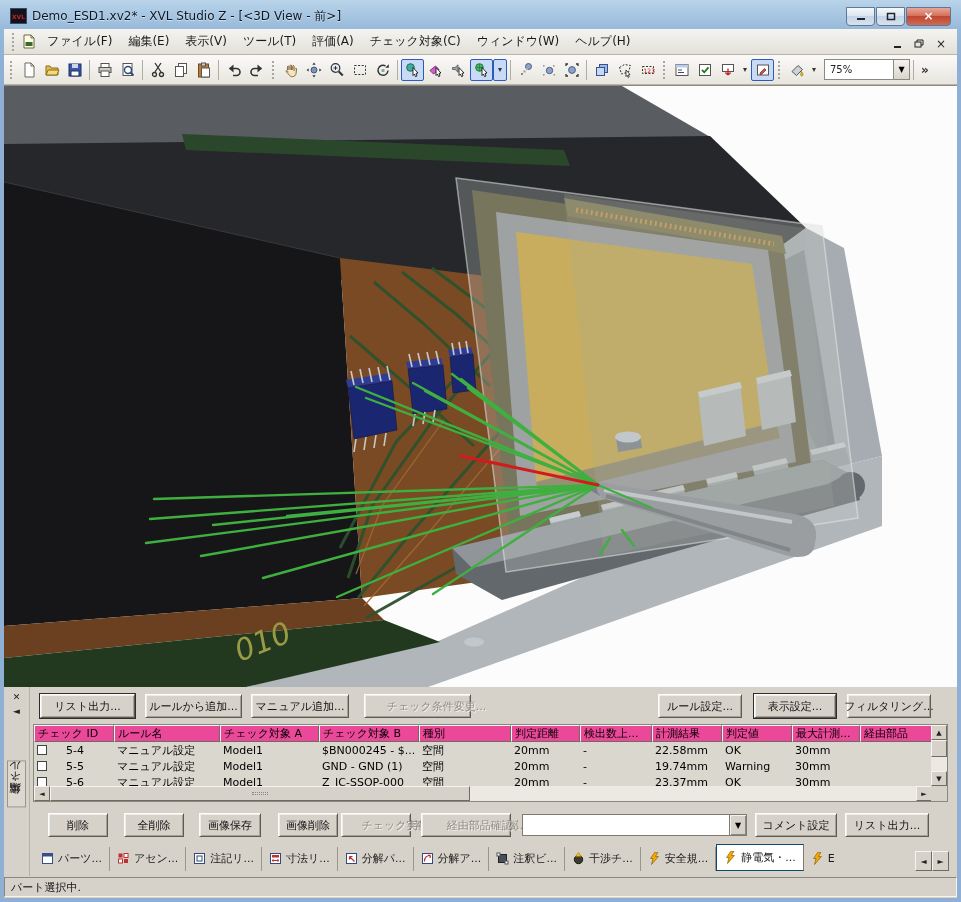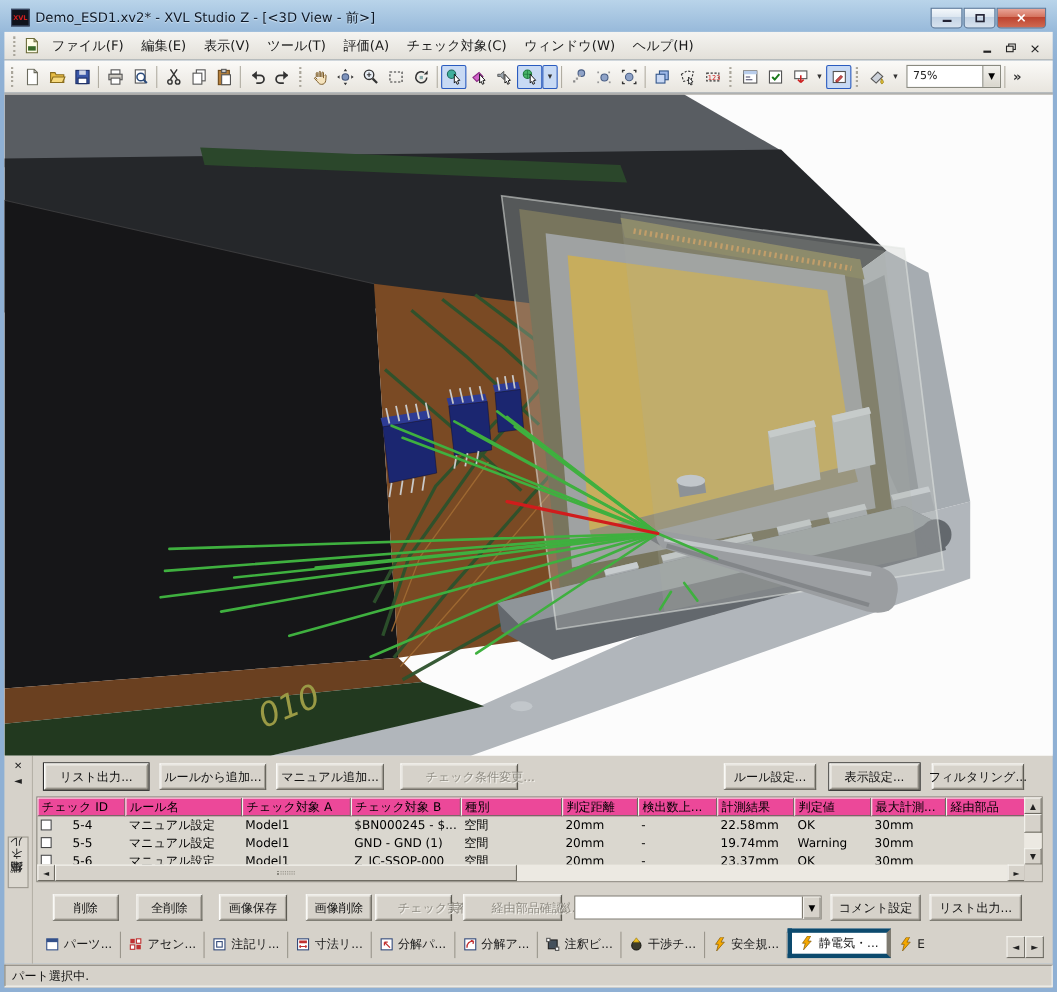--- a/index.html
+++ b/index.html
@@ -63,21 +63,21 @@
   .sbtn{width:16px;height:15px;background:#d6d2ca;border:1px solid;border-color:#f5f4ef #6e6b62 #6e6b62 #f5f4ef;font-size:7px;display:flex;align-items:center;justify-content:center;color:#222;}
   .vthumb{height:17px;background:#d6d2ca;border:1px solid;border-color:#f5f4ef #6e6b62 #6e6b62 #f5f4ef;}
   .hscroll{position:absolute;left:0;bottom:0;width:898px;height:15px;background:#ece9e2;display:flex;}
   .hthumb{width:420px;background:#d6d2ca;border:1px solid;border-color:#f5f4ef #6e6b62 #6e6b62 #f5f4ef;display:flex;align-items:center;justify-content:center;}
   .hthumb i{width:16px;border-top:1px dotted #8a877e;height:3px;border-bottom:1px dotted #8a877e;}
   .corner{position:absolute;right:0;bottom:0;width:16px;height:15px;background:#d6d2ca;}
   
   .tabbar{display:flex;align-items:flex-end;margin-top:6px;height:28px;padding-left:2px;}
   .tab{display:flex;align-items:center;gap:4px;font-size:11px;color:#1a1a1a;padding:4px 7px 5px;border-right:1px solid #9a968c;height:24px;white-space:nowrap;}
   .tab svg{flex:none;}
-  .tab.active{background:#fff;border:4px solid #0c4a6e;border-right-color:#7e7a70;height:27px;padding-top:5px;}
+  .tab.active{background:#fff;border:1px solid #0c4a6e;border-right-color:#7e7a70;height:27px;padding-top:5px;}
   .tab.partial{overflow:hidden;width:38px;border-right:none;}
   .tabarrows{margin-left:auto;display:flex;margin-right:2px;}
   .tabarrows .sbtn{width:17px;height:20px;font-size:8px;}
   
   .statusbar{height:22px;background:#d6d2ca;display:flex;align-items:center;}
   .statusfield{flex:1;height:20px;margin:1px 0;border:1px solid;border-color:#8a877e #f5f4ef #f5f4ef #8a877e;font-size:11px;padding:0 6px;display:flex;align-items:center;color:#111;}
 </style>
 </head>
 <body>
 

